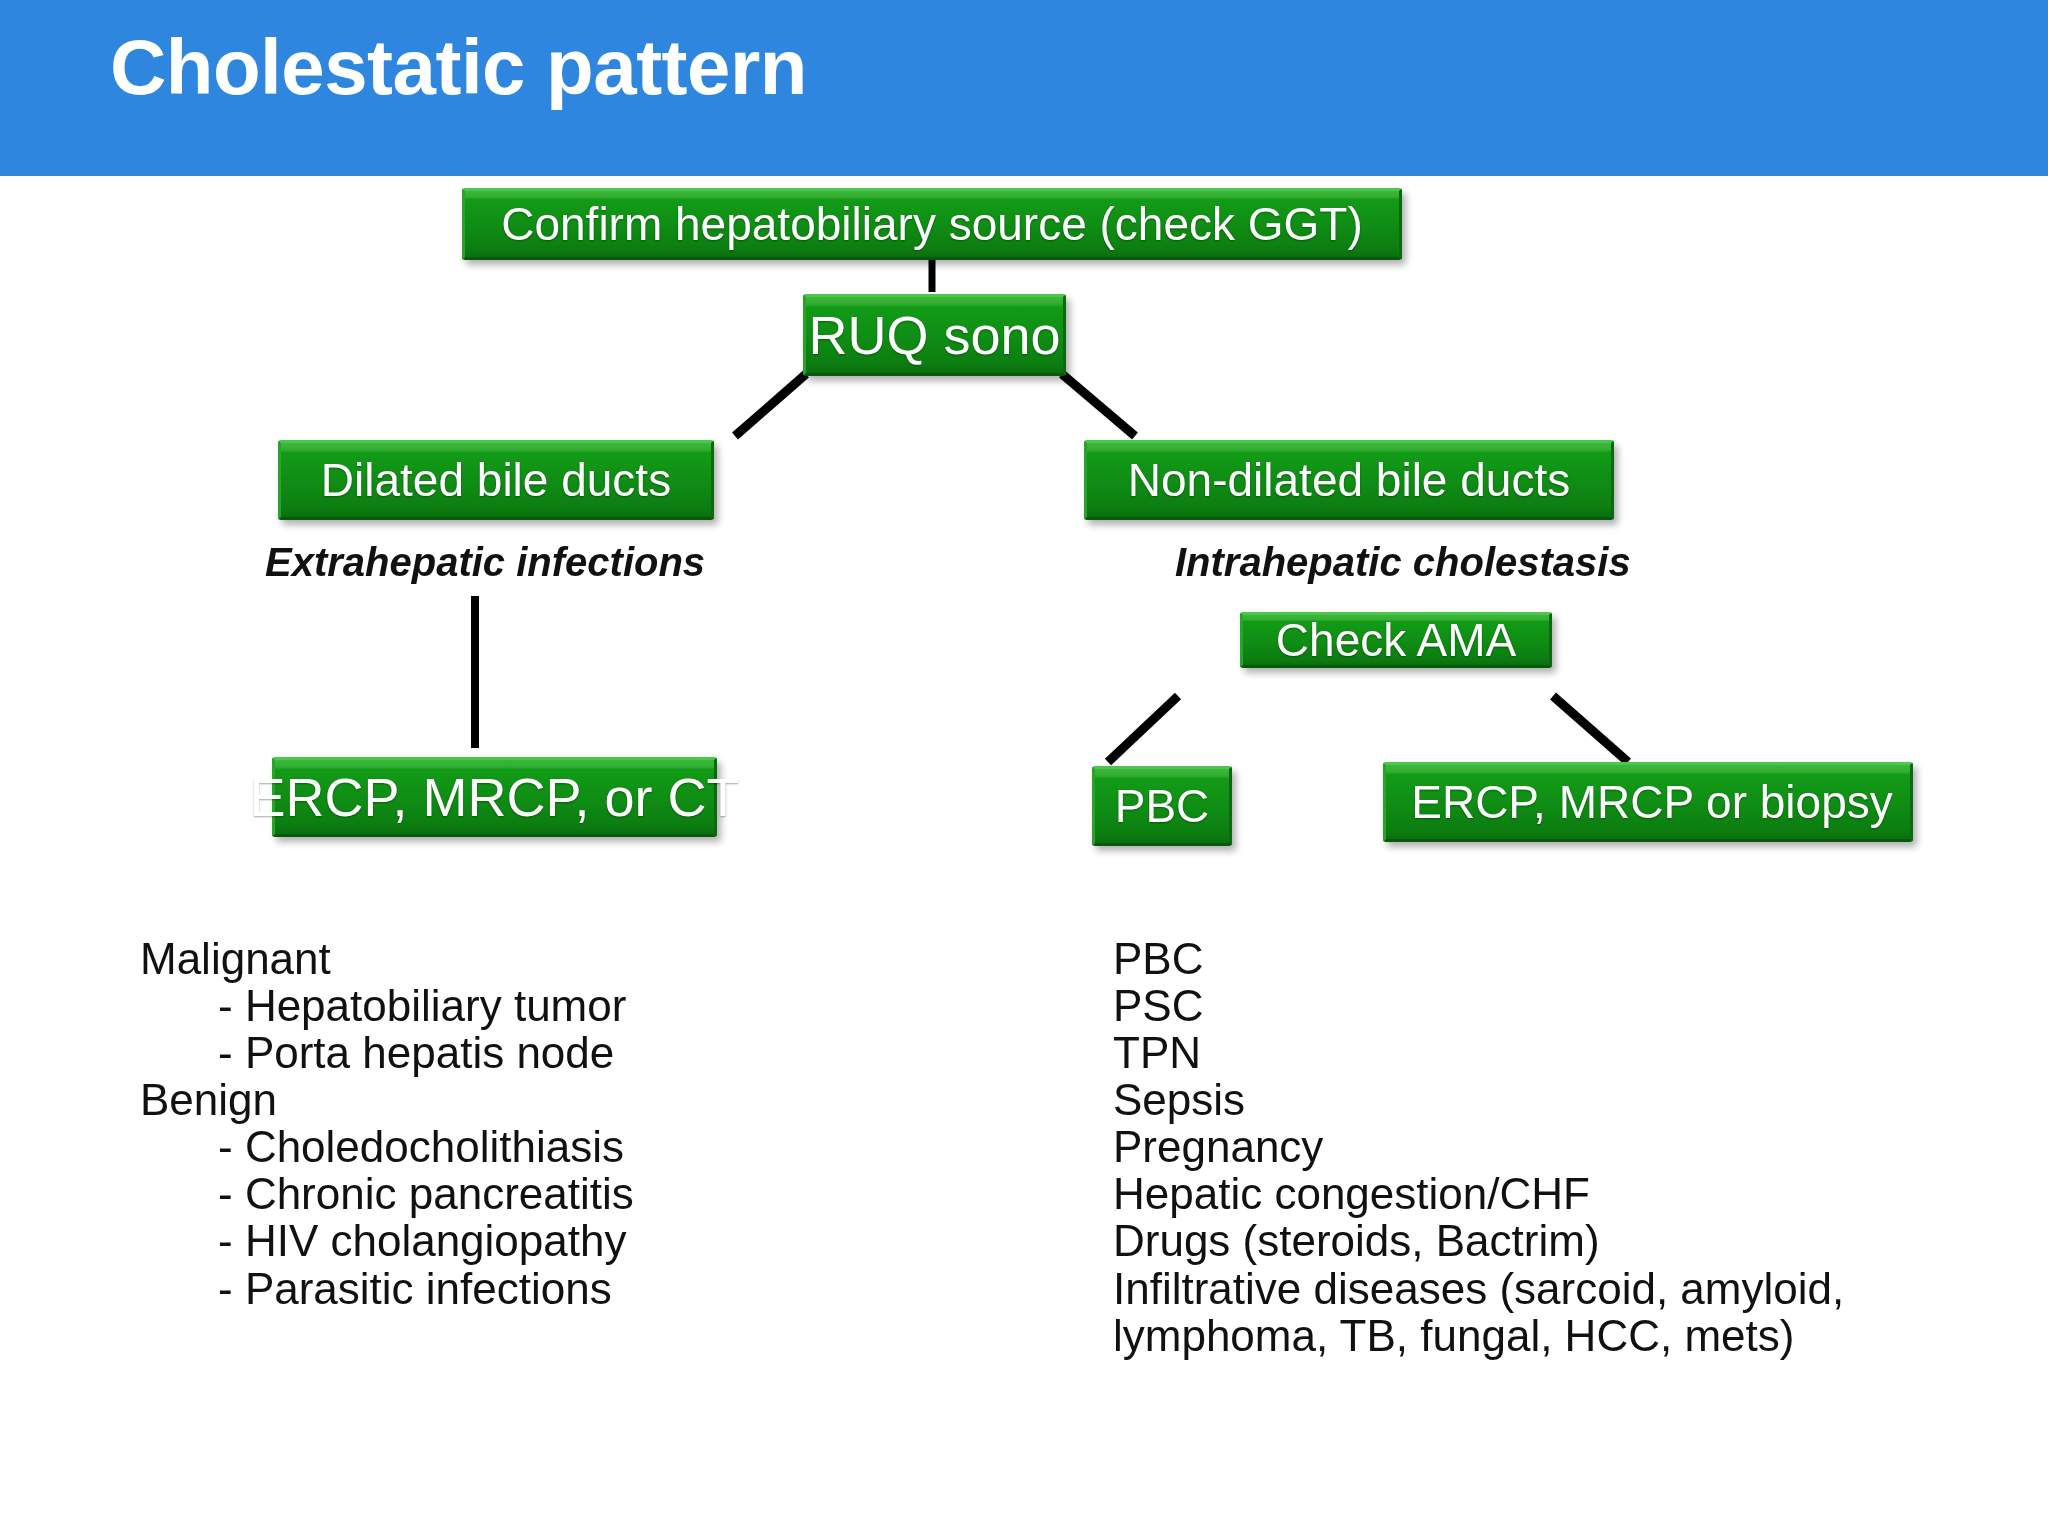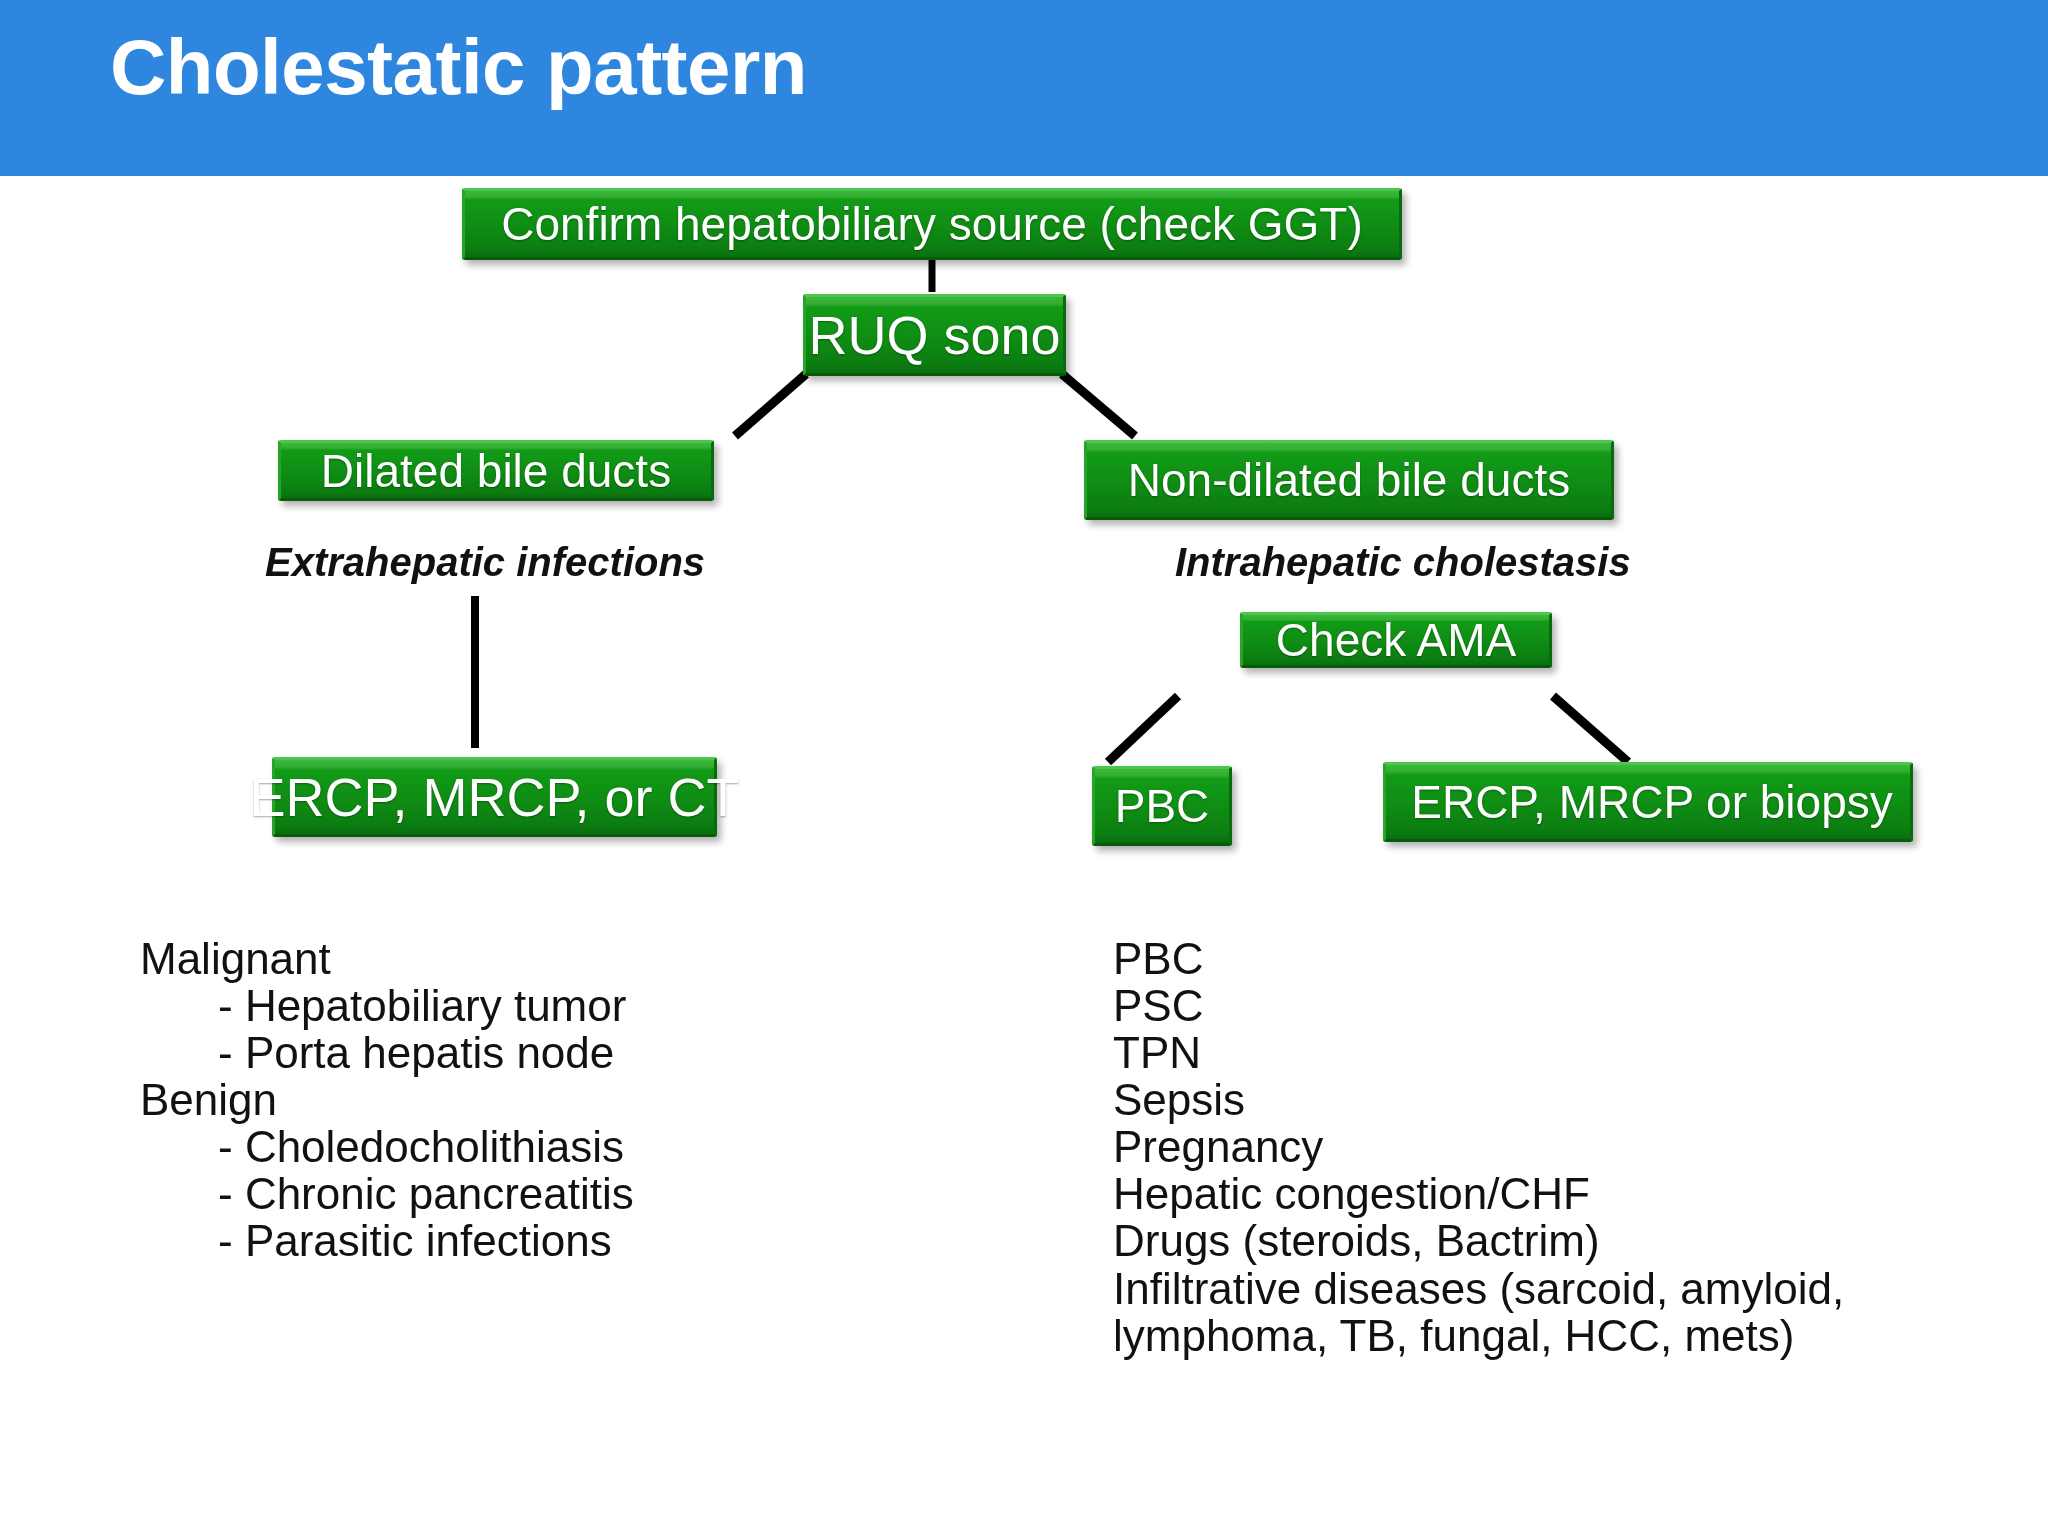--- a/index.html
+++ b/index.html
@@ -134,21 +134,21 @@
   </svg>
 
   <div class="node" style="left:462px; top:188px; width:940px; height:72px;">
     <span class="node-label" style="font-size:46px;">Confirm hepatobiliary source (check GGT)</span>
   </div>
 
   <div class="node" style="left:803px; top:294px; width:263px; height:82px;">
     <span class="node-label" style="font-size:54px;">RUQ sono</span>
   </div>
 
-  <div class="node" style="left:278px; top:440px; width:436px; height:61px;">
+  <div class="node" style="left:278px; top:440px; width:436px; height:80px;">
     <span class="node-label" style="font-size:46px;">Dilated bile ducts</span>
   </div>
 
   <div class="node" style="left:1084px; top:440px; width:530px; height:80px;">
     <span class="node-label" style="font-size:46px;">Non-dilated bile ducts</span>
   </div>
 
   <div class="branch-caption" style="left:265px; top:540px;">Extrahepatic infections</div>
 
   <div class="branch-caption" style="left:1175px; top:540px;">Intrahepatic cholestasis</div>
@@ -171,20 +171,21 @@
 
 </div>
 
 <div class="dx-list" id="list-extrahepatic" style="left:140px; top:935px;">
     <div class="dx-line">Malignant</div>
     <div class="dx-line indent">- Hepatobiliary tumor</div>
     <div class="dx-line indent">- Porta hepatis node</div>
     <div class="dx-line">Benign</div>
     <div class="dx-line indent">- Choledocholithiasis</div>
     <div class="dx-line indent">- Chronic pancreatitis</div>
+    <div class="dx-line indent">- HIV cholangiopathy</div>
     <div class="dx-line indent">- Parasitic infections</div>
   </div>
 
 <div class="dx-list" id="list-intrahepatic" style="left:1113px; top:935px;">
     <div class="dx-line">PBC</div>
     <div class="dx-line">PSC</div>
     <div class="dx-line">TPN</div>
     <div class="dx-line">Sepsis</div>
     <div class="dx-line">Pregnancy</div>
     <div class="dx-line">Hepatic congestion/CHF</div>

